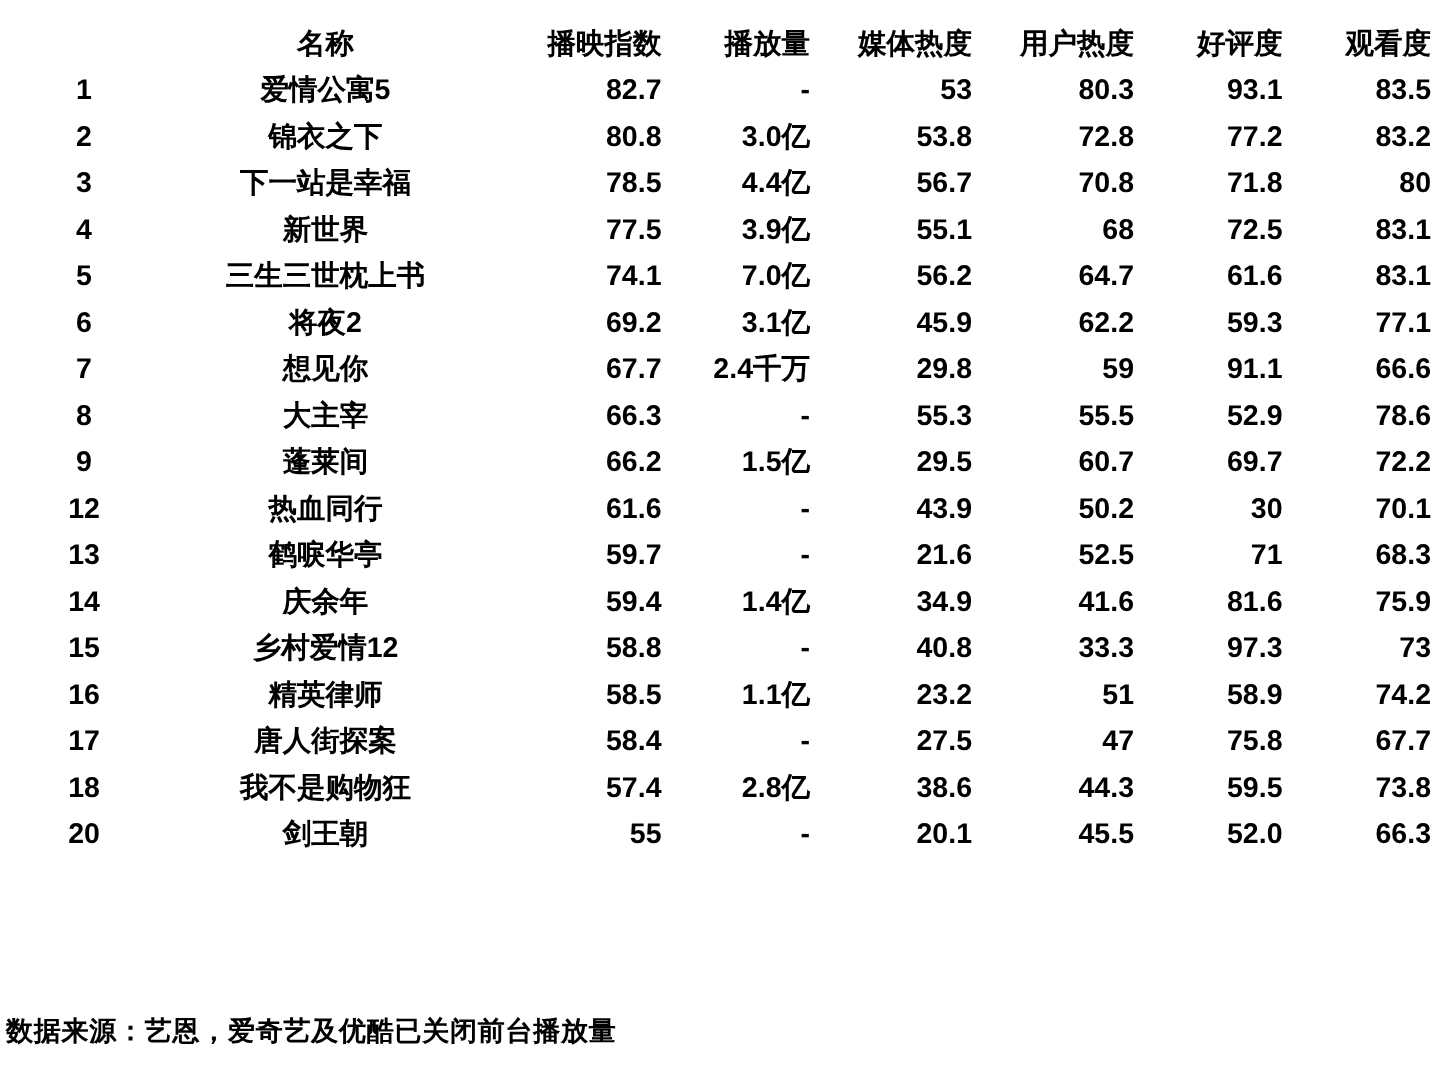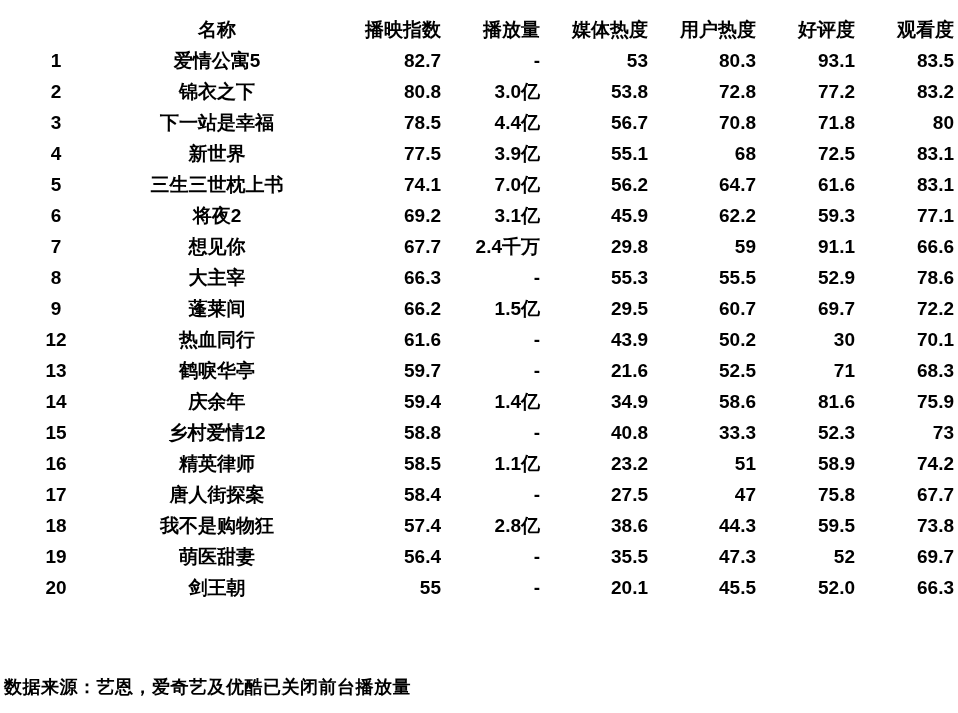--- a/index.html
+++ b/index.html
@@ -193,32 +193,32 @@
           <td class="col-num wide">52.5</td>
           <td class="col-num">71</td>
           <td class="col-num">68.3</td>
         </tr>
         <tr>
           <td class="col-rank">14</td>
           <td class="col-name">庆余年</td>
           <td class="col-num">59.4</td>
           <td class="col-num">1.4亿</td>
           <td class="col-num wide">34.9</td>
-          <td class="col-num wide">58.6</td>
+          <td class="col-num wide">41.6</td>
           <td class="col-num">81.6</td>
           <td class="col-num">75.9</td>
         </tr>
         <tr>
           <td class="col-rank">15</td>
           <td class="col-name">乡村爱情12</td>
           <td class="col-num">58.8</td>
           <td class="col-num">-</td>
           <td class="col-num wide">40.8</td>
           <td class="col-num wide">33.3</td>
-          <td class="col-num">52.3</td>
+          <td class="col-num">97.3</td>
           <td class="col-num">73</td>
         </tr>
         <tr>
           <td class="col-rank">16</td>
           <td class="col-name">精英律师</td>
           <td class="col-num">58.5</td>
           <td class="col-num">1.1亿</td>
           <td class="col-num wide">23.2</td>
           <td class="col-num wide">51</td>
           <td class="col-num">58.9</td>
@@ -238,30 +238,20 @@
           <td class="col-rank">18</td>
           <td class="col-name">我不是购物狂</td>
           <td class="col-num">57.4</td>
           <td class="col-num">2.8亿</td>
           <td class="col-num wide">38.6</td>
           <td class="col-num wide">44.3</td>
           <td class="col-num">59.5</td>
           <td class="col-num">73.8</td>
         </tr>
         <tr>
-          <td class="col-rank">19</td>
-          <td class="col-name">萌医甜妻</td>
-          <td class="col-num">56.4</td>
-          <td class="col-num">-</td>
-          <td class="col-num wide">35.5</td>
-          <td class="col-num wide">47.3</td>
-          <td class="col-num">52</td>
-          <td class="col-num">69.7</td>
-        </tr>
-        <tr>
           <td class="col-rank">20</td>
           <td class="col-name">剑王朝</td>
           <td class="col-num">55</td>
           <td class="col-num">-</td>
           <td class="col-num wide">20.1</td>
           <td class="col-num wide">45.5</td>
           <td class="col-num">52.0</td>
           <td class="col-num">66.3</td>
         </tr>
       </tbody>

